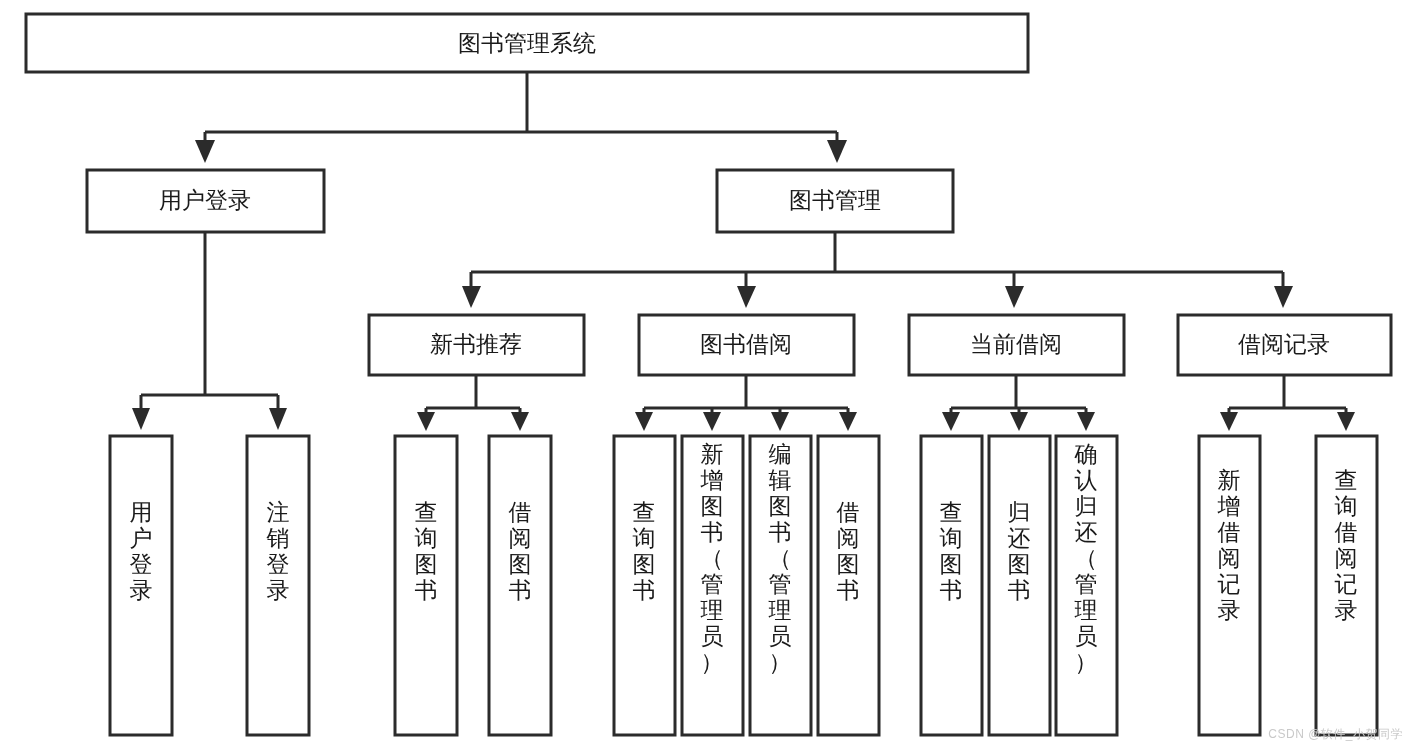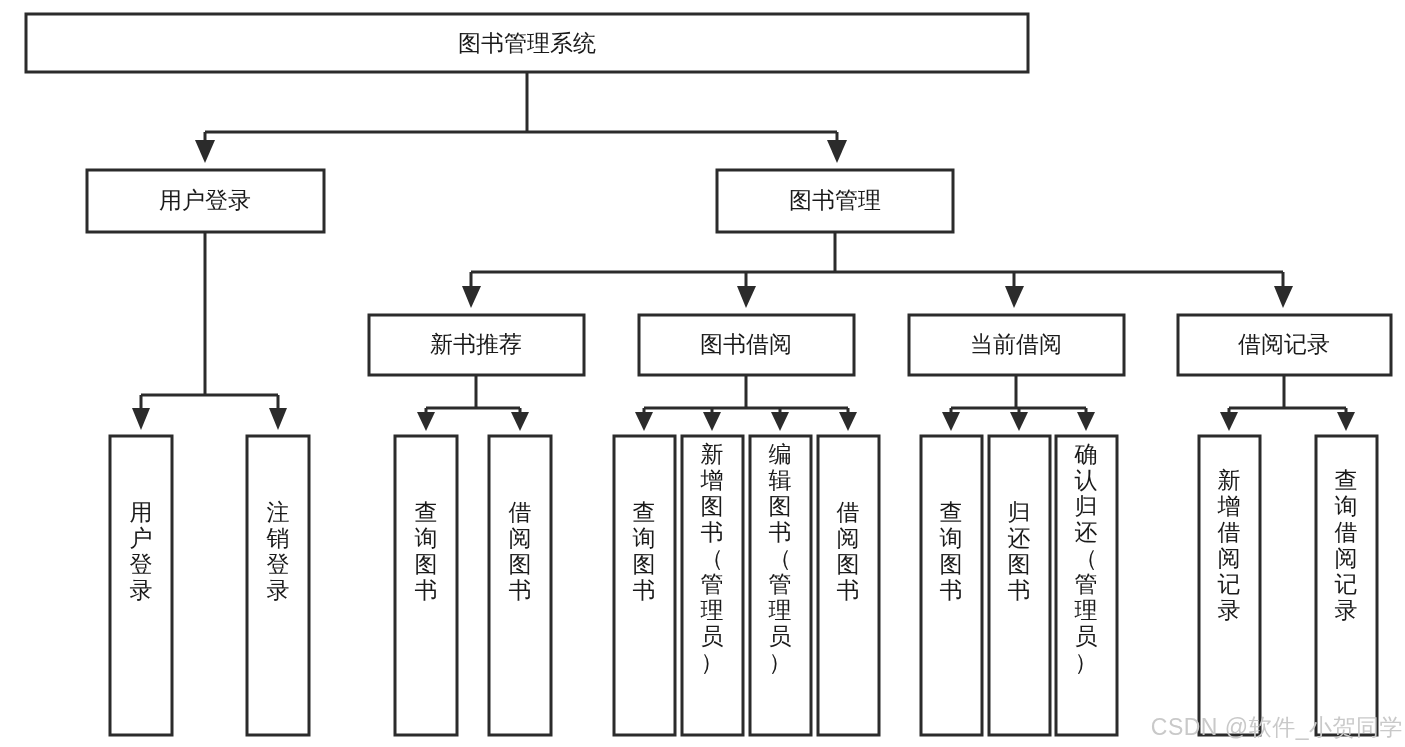--- a/index.html
+++ b/index.html
@@ -52,21 +52,21 @@
     fill: #1a1a1a;
     font-family: "Liberation Sans", "DejaVu Sans", sans-serif;
     font-size: 23px;
     text-anchor: middle;
   }
   .watermark {
     position: absolute;
     right: 8px;
     bottom: 4px;
     color: #c9c9c9;
-    font-size: 23px;
+    font-size: 12px;
     font-family: "Liberation Sans", "DejaVu Sans", sans-serif;
     white-space: nowrap;
     letter-spacing: 0.5px;
     pointer-events: none;
   }
 </style>
 </head>
 <body>
 
 <div id="diagram-root">

